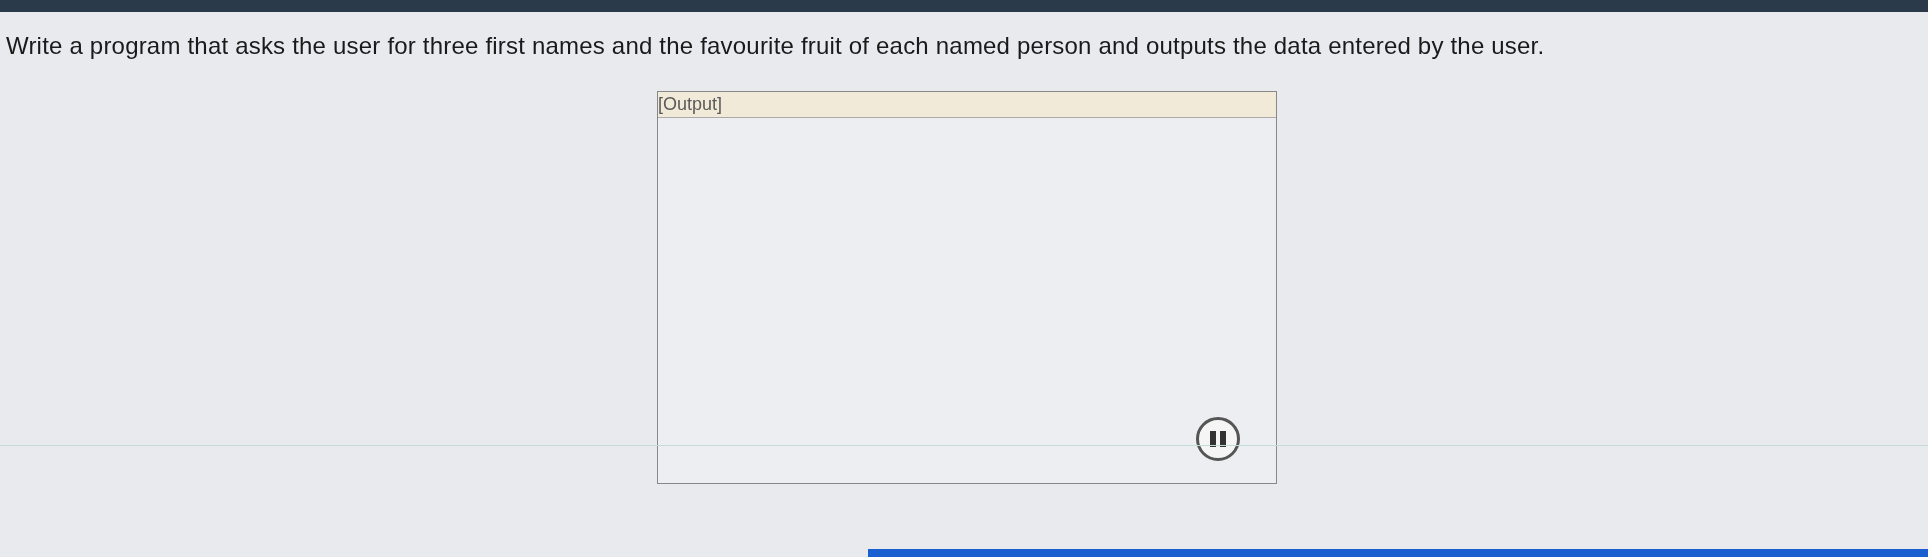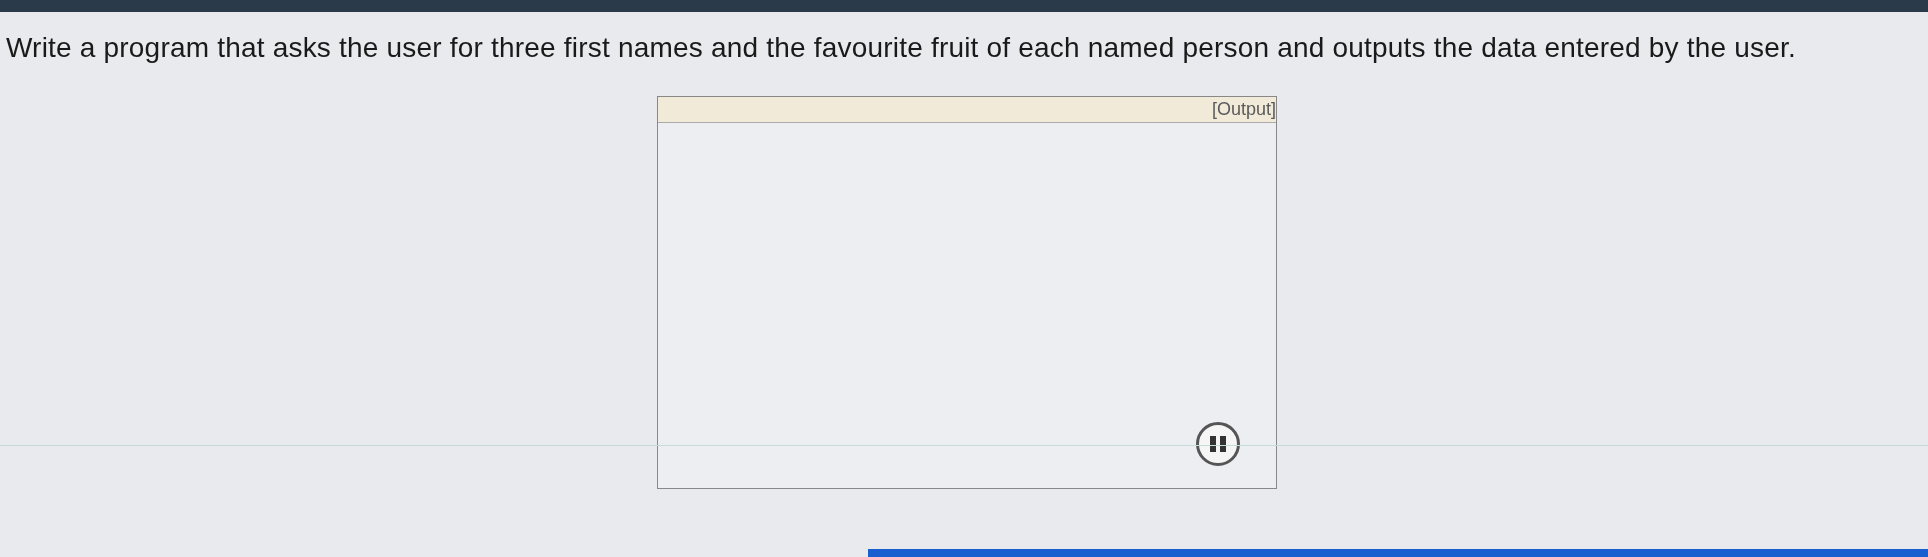--- a/index.html
+++ b/index.html
@@ -17,40 +17,40 @@
     }
     .top-bar {
       width: 100%;
       height: 12px;
       background: #2a3a4a;
     }
     .content {
       padding: 18px 0 0 6px;
     }
     .paragraph {
-      font-size: 28px;
+      font-size: 24px;
       color: #1a1a1a;
       line-height: 1.3;
       margin-bottom: 30px;
       letter-spacing: 0.2px;
     }
     .output-box-wrapper {
       width: 100%;
       display: flex;
       justify-content: center;
       margin-top: 10px;
     }
     .output-box {
       width: 620px;
       border: 1px solid #888;
       position: relative;
     }
     .output-header {
       background: #f1ead9;
-      text-align: right;
+      text-align: left;
       font-size: 18px;
       color: #5a5a5a;
       padding: 2px 0;
       border-bottom: 1px solid #aaa;
     }
     .output-body {
       height: 365px;
       background: #eceef1;
       position: relative;
     }

